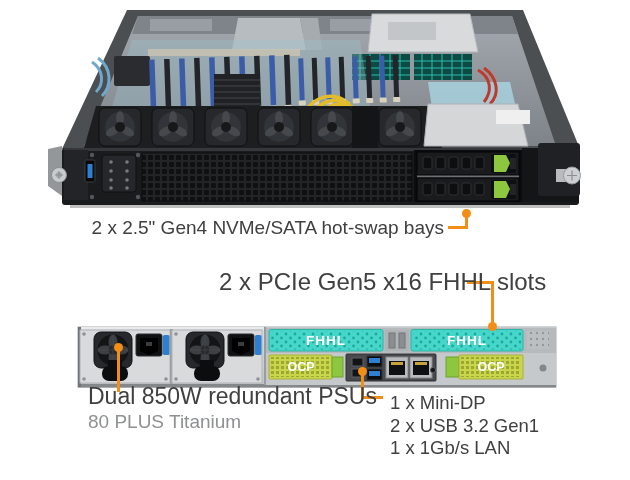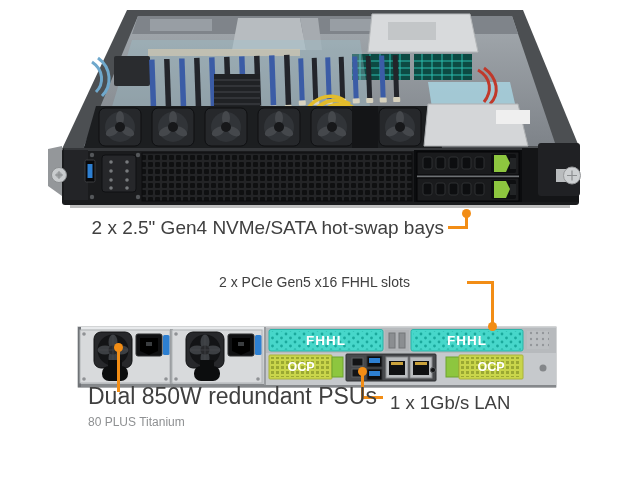--- a/index.html
+++ b/index.html
@@ -1,23 +1,23 @@
 <!DOCTYPE html>
 <html><head>
 <meta charset="utf-8">
 <style>
   html,body{margin:0;padding:0;background:#ffffff;}
   .canvas{position:relative;width:630px;height:480px;background:#fff;overflow:hidden;
           font-family:"Liberation Sans",sans-serif;}
   .art{position:absolute;left:0;top:0;width:630px;height:480px;}
   .label{position:absolute;color:#404040;white-space:nowrap;}
   .lab-bays{left:89px;top:217px;width:355px;text-align:right;font-size:19px;line-height:22px;}
-  .lab-pcie{left:219px;top:271px;font-size:14px;line-height:22.5px;}
+  .lab-pcie{left:219px;top:271px;font-size:24px;line-height:22.5px;}
   .lab-psu{left:88px;top:385px;font-size:23px;line-height:22px;}
-  .lab-psu-sub{left:88px;top:413px;font-size:12px;line-height:18px;color:#8E9092;}
+  .lab-psu-sub{left:88px;top:413px;font-size:19px;line-height:18px;color:#8E9092;}
   .lab-io{left:390px;top:392px;font-size:18.5px;line-height:22.5px;}
   .co{position:absolute;}
   .dot{position:absolute;width:9px;height:9px;border-radius:50%;background:#F28D15;}
   .co-bays{left:448px;top:213px;width:17px;height:13px;
            border-right:3px solid #F28D15;border-bottom:3px solid #F28D15;}
   .co-fhhl{left:467px;top:281px;width:24px;height:43px;
            border-top:3px solid #F28D15;border-right:3px solid #F28D15;}
   .co-psu{left:117px;top:347px;width:0;height:45px;border-left:3px solid #F28D15;}
   .co-io{left:361px;top:372px;width:19px;height:24px;
          border-left:3px solid #F28D15;border-bottom:3px solid #F28D15;}
@@ -330,16 +330,18 @@
 <div class="label lab-bays">2 x 2.5" Gen4 NVMe/SATA hot-swap bays</div>
 
 <div class="label lab-pcie">
   <div>2 x PCIe Gen5 x16 FHHL slots</div>
 </div>
 
 <div class="label lab-psu">Dual 850W redundant PSUs</div>
 <div class="label lab-psu-sub">80 PLUS Titanium</div>
 
 <div class="label lab-io">
+  <div>1 x Mini-DP</div>
+  <div>2 x USB 3.2 Gen1</div>
   <div>1 x 1Gb/s LAN</div>
 </div>
 
 </div>
 
 </body></html>

